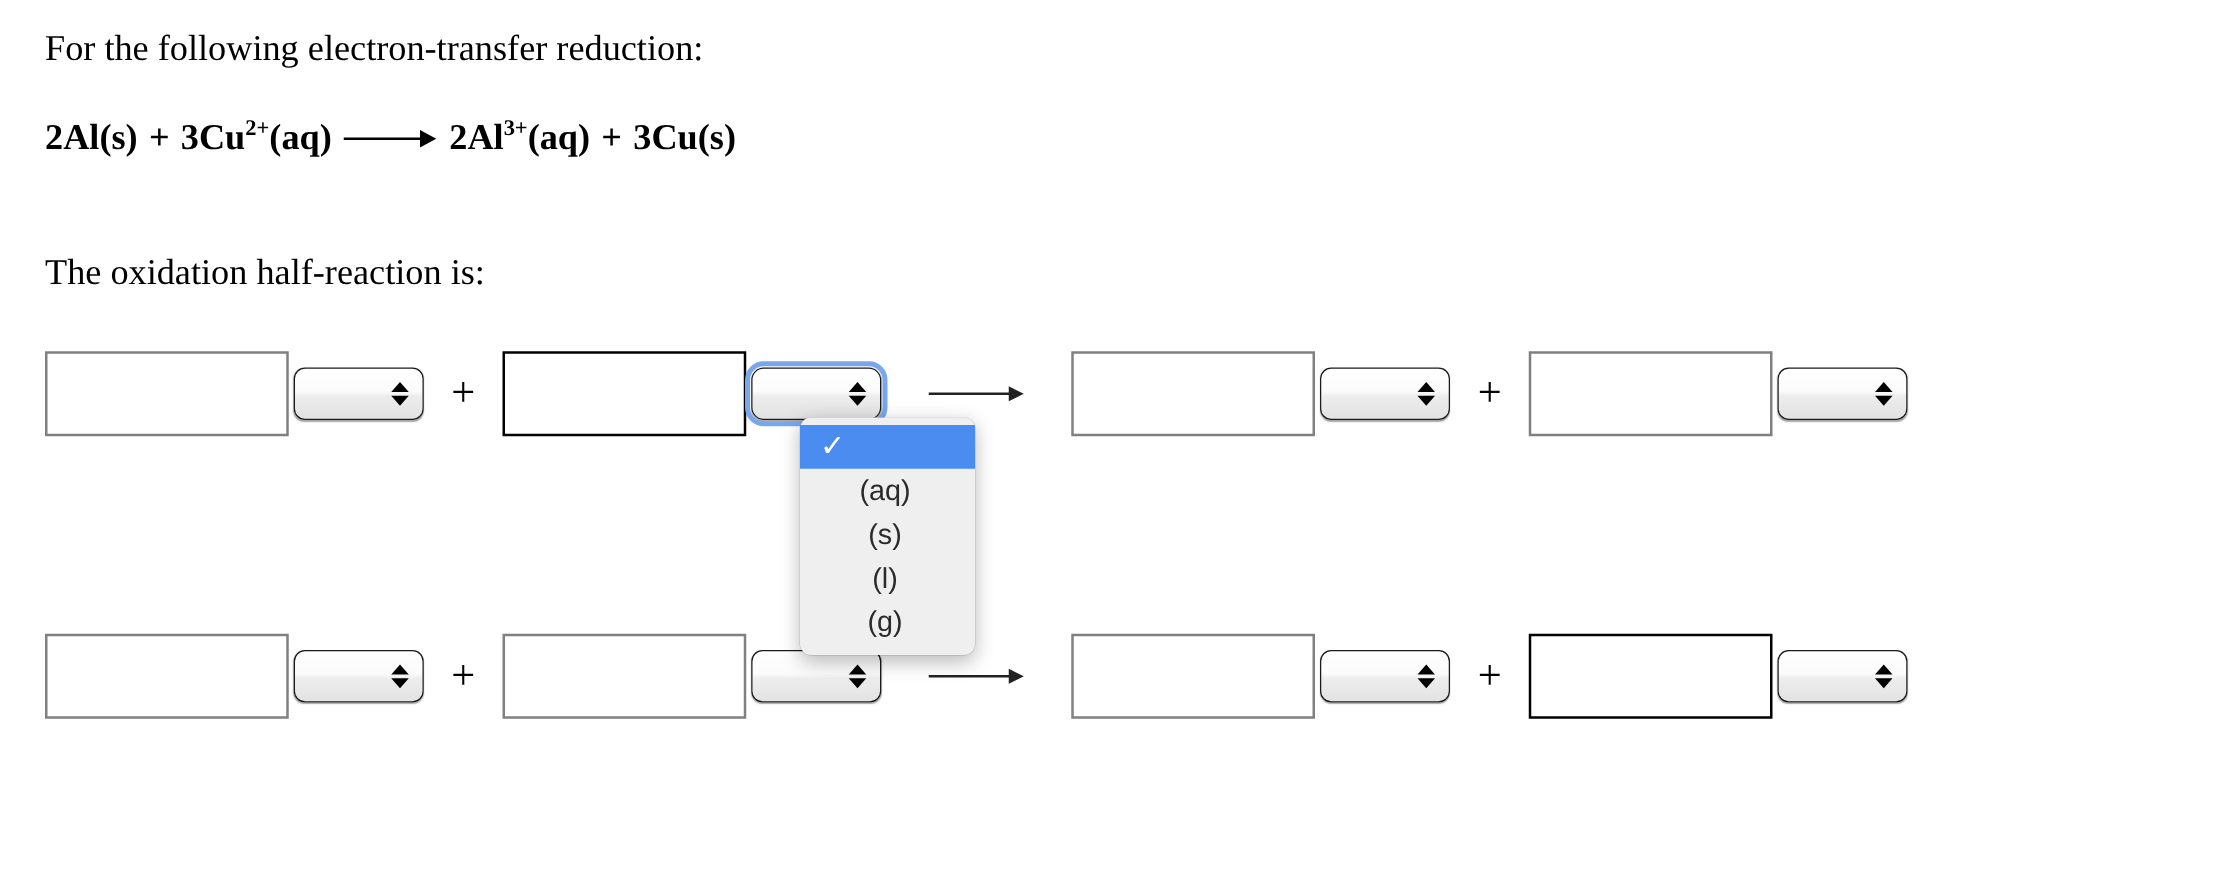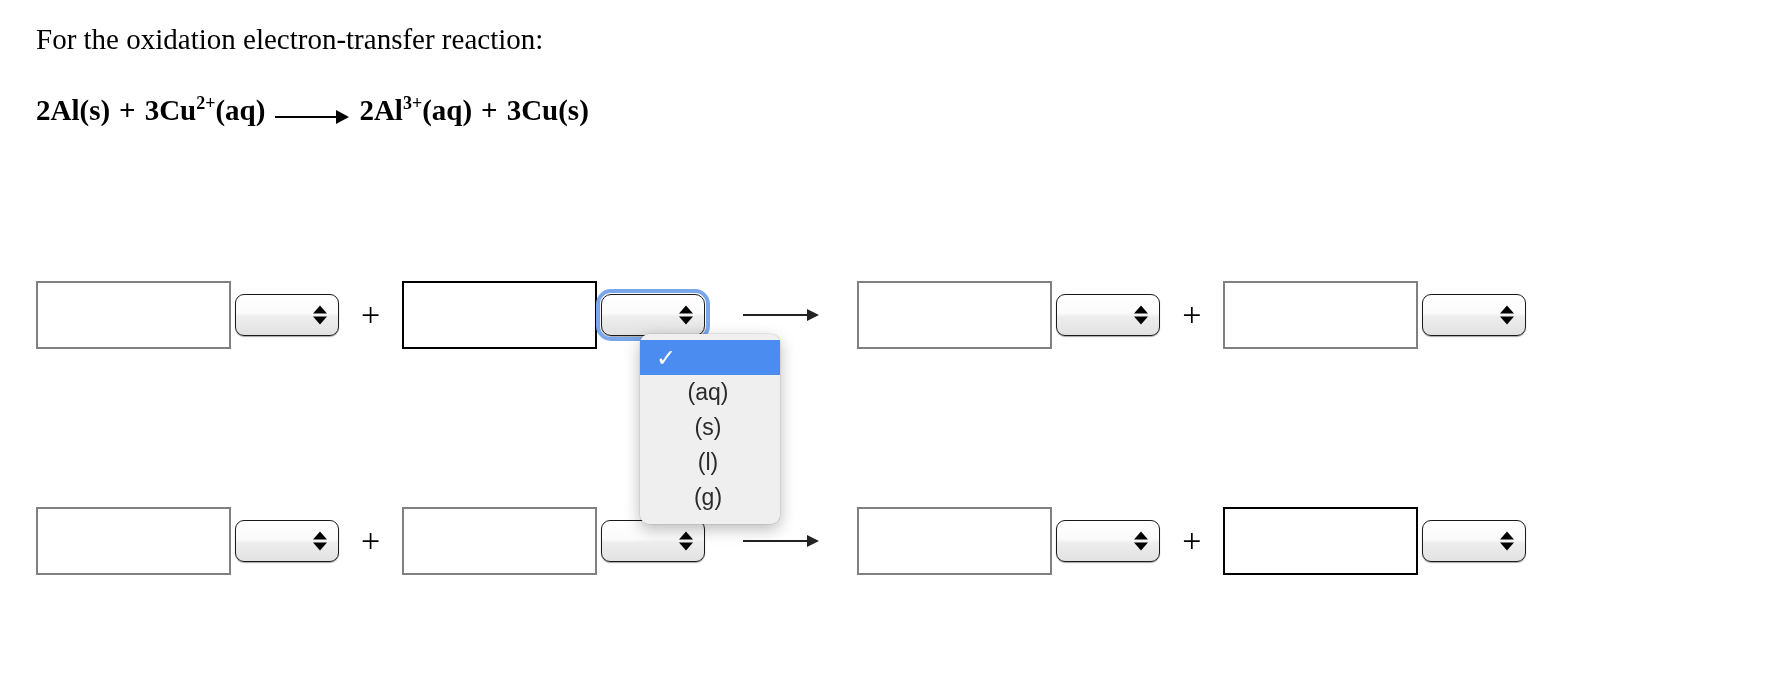--- a/index.html
+++ b/index.html
@@ -38,21 +38,21 @@
 
   
   .equation {
     position: absolute;
     left: 36px;
     top: 94px;
     font-size: 29px;
     font-weight: bold;
     white-space: nowrap;
     display: flex;
-    align-items: flex-end;
+    align-items: center;
     font-family: "Liberation Serif", "DejaVu Serif", serif;
   }
   .equation .term { display: inline-block; }
   .equation sup {
     font-size: 0.62em;
     vertical-align: super;
     line-height: 0;
   }
   .equation .plus {
     display: inline-block;
@@ -238,35 +238,36 @@
   }
   .dropdown-popup .opt .opt-label {
     display: inline-block;
   }
 </style>
 </head>
 <body>
 
 <div class="page">
 
-  <div class="prompt" id="prompt-intro">For the oxidation electron-transfer reaction:</div>
+  <div class="prompt" id="prompt-intro">For the following electron-transfer reduction:</div>
 
   <div class="equation">
     <span class="term"><span>2</span><span>Al</span><sup></sup><span>(s)</span></span>
     <span class="plus">+</span>
     <span class="term"><span>3</span><span>Cu</span><sup>2+</sup><span>(aq)</span></span>
     <span class="eq-arrow">
       <span class="shaft"></span>
       <span class="head"></span>
     </span>
     <span class="term"><span>2</span><span>Al</span><sup>3+</sup><span>(aq)</span></span>
     <span class="plus">+</span>
     <span class="term"><span>3</span><span>Cu</span><sup></sup><span>(s)</span></span>
   </div>
 
+  <div class="prompt" id="label-oxidation">The oxidation half-reaction is:</div>
 
   <div class="reaction-row" id="row-oxidation">
 
     <div class="species-group">
       <div class="species-box"></div>
       <div class="state-select">
         <span class="sel-value"></span>
         <span class="steppers">
           <span class="arrow-up"></span>
           <span class="arrow-down"></span>

